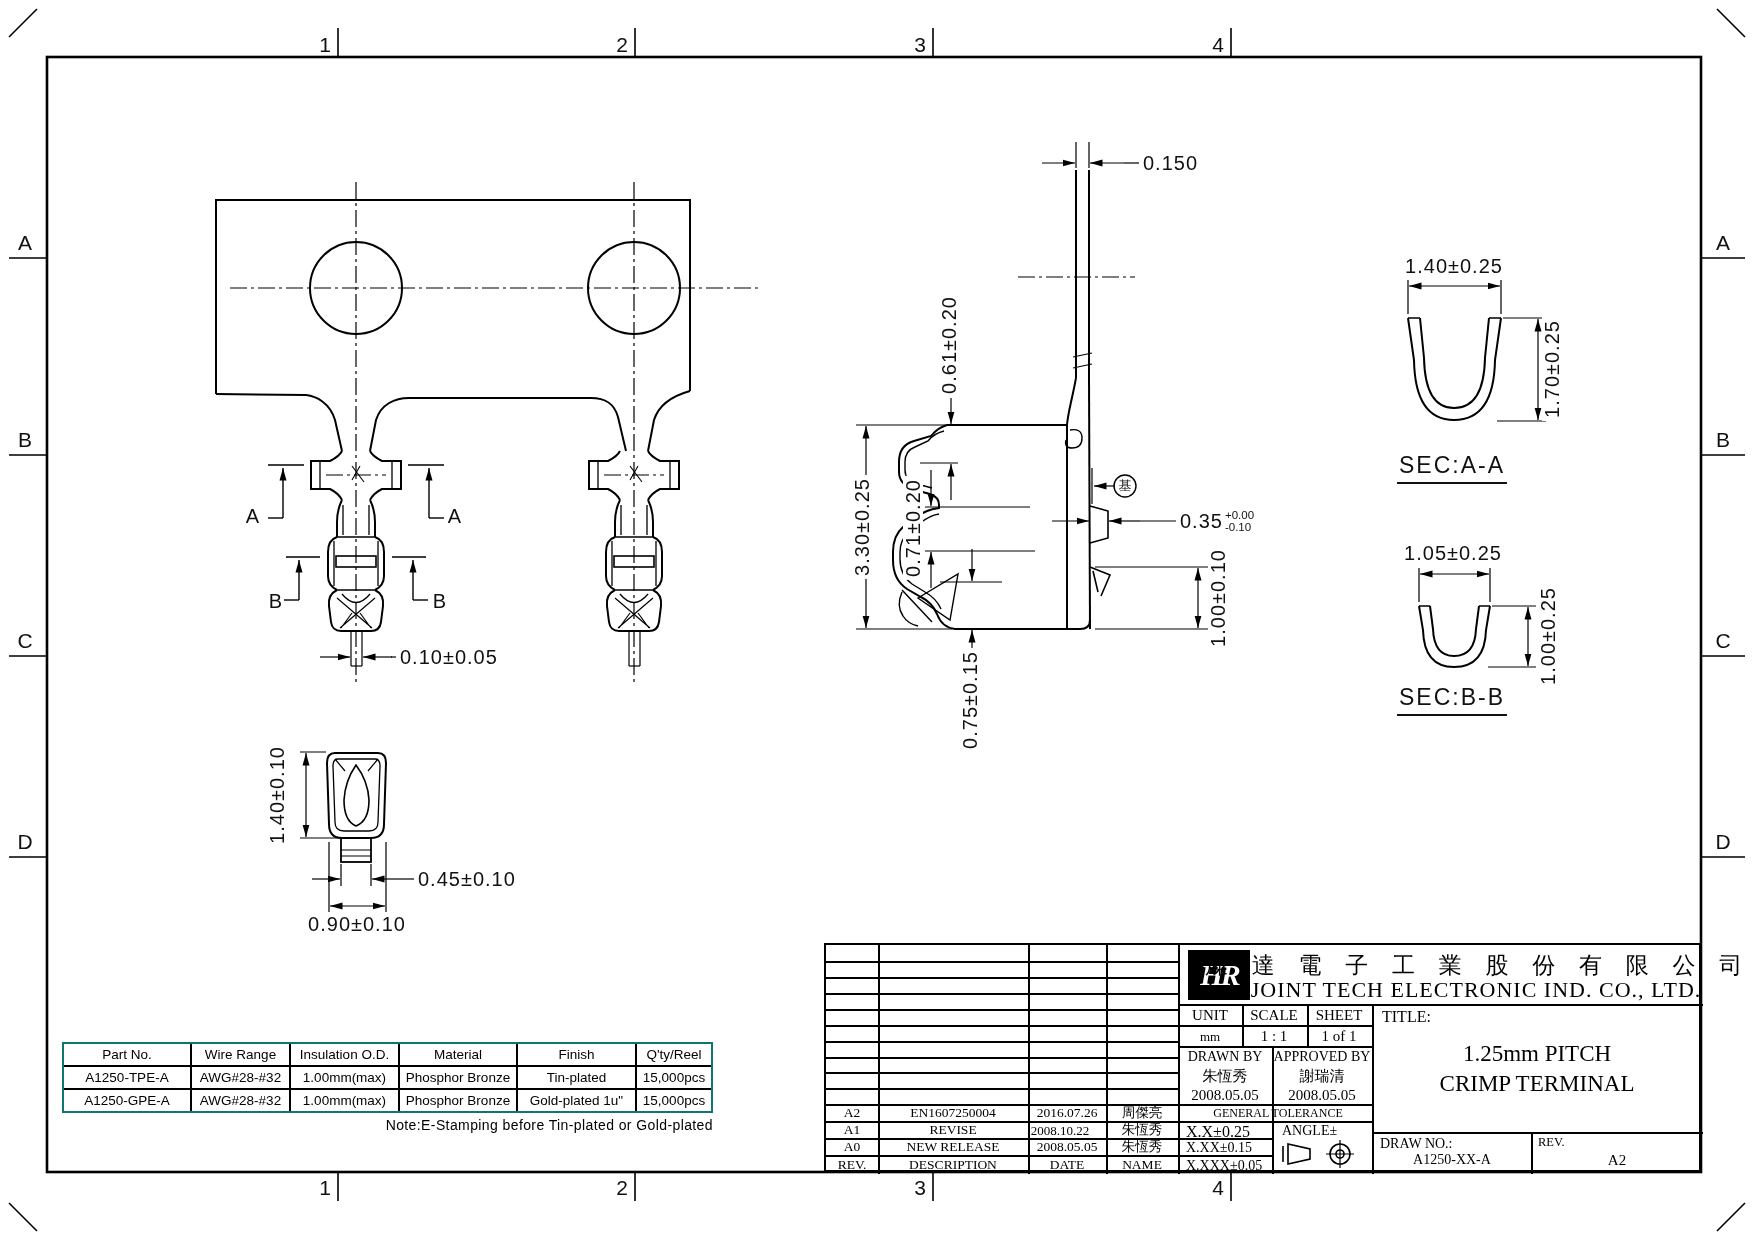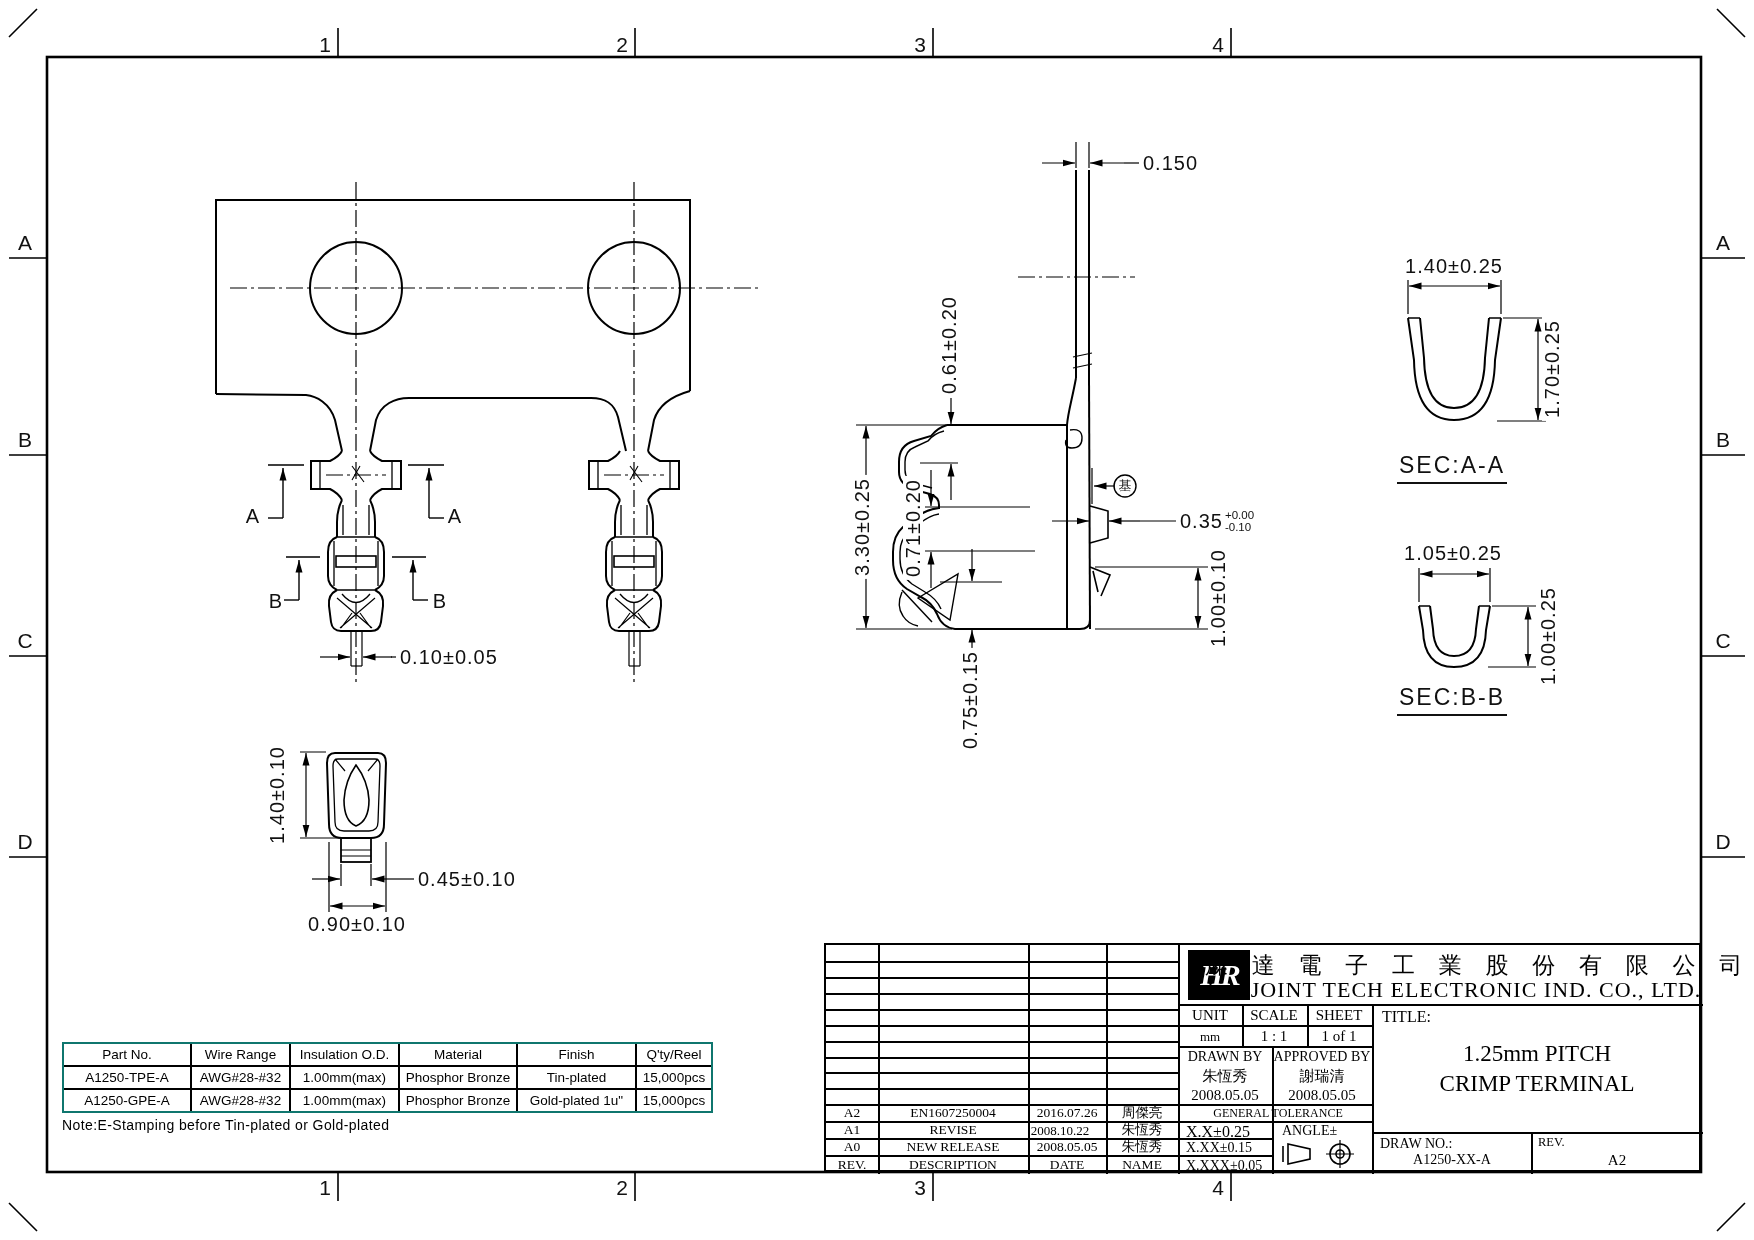--- a/index.html
+++ b/index.html
@@ -26,21 +26,21 @@
   
   #ordering{position:absolute;left:62px;top:1042px;}
   #ordering .ttl{font:14px "Liberation Sans",sans-serif;margin-bottom:3px;letter-spacing:.4px;}
   #ordtable{display:grid;grid-template-columns:128px 99px 109px 118px 119px 74px;
             border:2px solid #0f766e;width:647px;}
   #ordtable .cell{border-right:2px solid #000;border-bottom:2px solid #000;
                   font:13.5px "Liberation Sans",sans-serif;display:flex;align-items:center;
                   justify-content:center;height:21px;white-space:nowrap;}
   #ordtable .cell:nth-child(6n){border-right:none;}
   #ordtable .cell.last{border-bottom:none;}
-  #ordering .note{font:14px "Liberation Sans",sans-serif;margin-top:4px;letter-spacing:.4px;}
+  #ordering .note{font:14px "Liberation Sans",sans-serif;margin-top:4px;letter-spacing:.4px;text-align:right;}
   
   #tblock{position:absolute;left:824px;top:943px;width:877px;height:229px;
           border:2.2px solid #000;box-sizing:border-box;font-family:"Liberation Serif",serif;}
   .hl,.vl{position:absolute;background:#000;}
   .hl{height:1.8px;} .vl{width:1.8px;}
   .tbt{position:absolute;font-family:"Liberation Serif",serif;color:#000;white-space:nowrap;
        line-height:1;}
   .cen{transform:translate(-50%,-50%);}
   #logo{position:absolute;left:362px;top:5px;width:62px;height:50px;background:#000;
         color:#fff;display:flex;align-items:center;justify-content:center;

